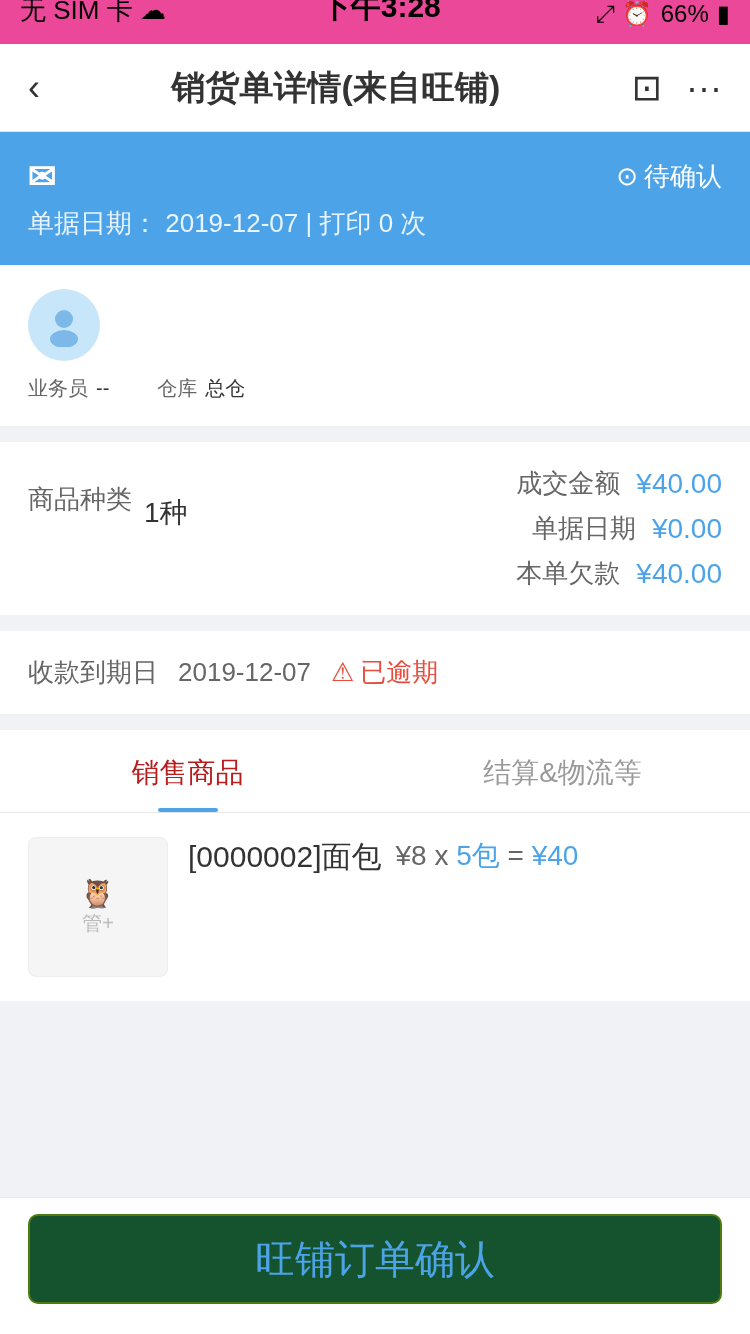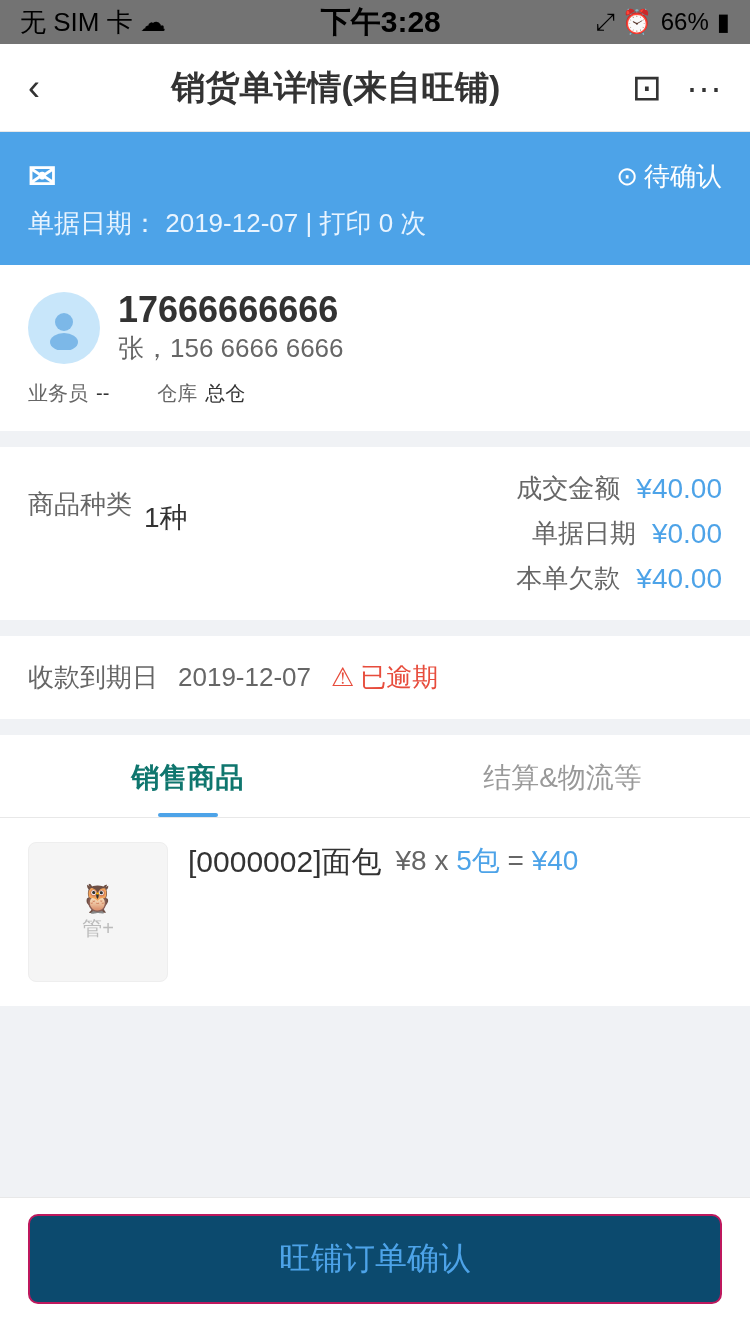--- a/index.html
+++ b/index.html
@@ -9,26 +9,26 @@
       background: #f0f2f5;
       width: 750px;
       min-height: 1334px;
       position: relative;
       font-size: 28px;
       overflow-x: hidden;
     }
 
     
     .status-bar {
-      background: #737373;
+      background: #ec4899;
       height: 44px;
       display: flex;
-      align-items: center;
+      align-items: flex-end;
       justify-content: space-between;
-      padding: 0 20px;
+      padding: 16px 20px;
       font-size: 26px;
       font-weight: 500;
     }
     .status-left { display: flex; align-items: center; gap: 10px; }
     .status-center { font-size: 30px; font-weight: 600; }
     .status-right { display: flex; align-items: center; gap: 8px; font-size: 24px; }
 
     
     .nav-bar {
       background: #fff;
@@ -191,22 +191,22 @@
     .tab-item {
       flex: 1;
       text-align: center;
       padding: 24px 0 20px;
       font-size: 28px;
       color: #999;
       position: relative;
       cursor: pointer;
     }
     .tab-item.active {
-      color: #0f766e;
-      font-weight: 700;
+      color: #b91c1c;
+      font-weight: 400;
     }
     .tab-item.active::after {
       content: '';
       position: absolute;
       bottom: 0;
       left: 50%;
       transform: translateX(-50%);
       width: 60px;
       height: 4px;
       background: #4da3e8;
@@ -266,25 +266,25 @@
       bottom: 0;
       left: 0;
       width: 750px;
       background: #fff;
       padding: 16px 28px 30px;
       border-top: 1px solid #e8e8e8;
     }
     .confirm-btn {
       width: 100%;
       height: 90px;
-      border: 2px solid #be185d;
-      background: #0c4a6e;
+      border: 2px solid #4d7c0f;
+      background: #14532d;
       border-radius: 10px;
       color: #4da3e8;
-      font-size: 32px;
+      font-size: 40px;
       font-weight: 500;
       display: flex;
       align-items: center;
       justify-content: center;
       cursor: pointer;
     }
   </style>
 </head>
 <body>
 
@@ -328,24 +328,20 @@
 </div>
 
 <div class="customer-card">
   <div class="customer-top">
     <div class="avatar">
       <svg viewBox="0 0 44 44" fill="none" xmlns="http://www.w3.org/2000/svg">
         <circle cx="22" cy="16" r="9" fill="#7cb8e8"></circle>
         <ellipse cx="22" cy="36" rx="14" ry="9" fill="#7cb8e8"></ellipse>
       </svg>
     </div>
-    <div>
-      <div class="customer-name">17666666666</div>
-      <div class="customer-sub">张，156 6666 6666</div>
-    </div>
   </div>
   <div class="customer-meta">
     <div class="meta-item">
       <span class="meta-label">业务员</span>
       <span class="meta-value">--</span>
     </div>
     <div class="meta-item">
       <span class="meta-label">仓库</span>
       <span class="meta-value">总仓</span>
     </div>

